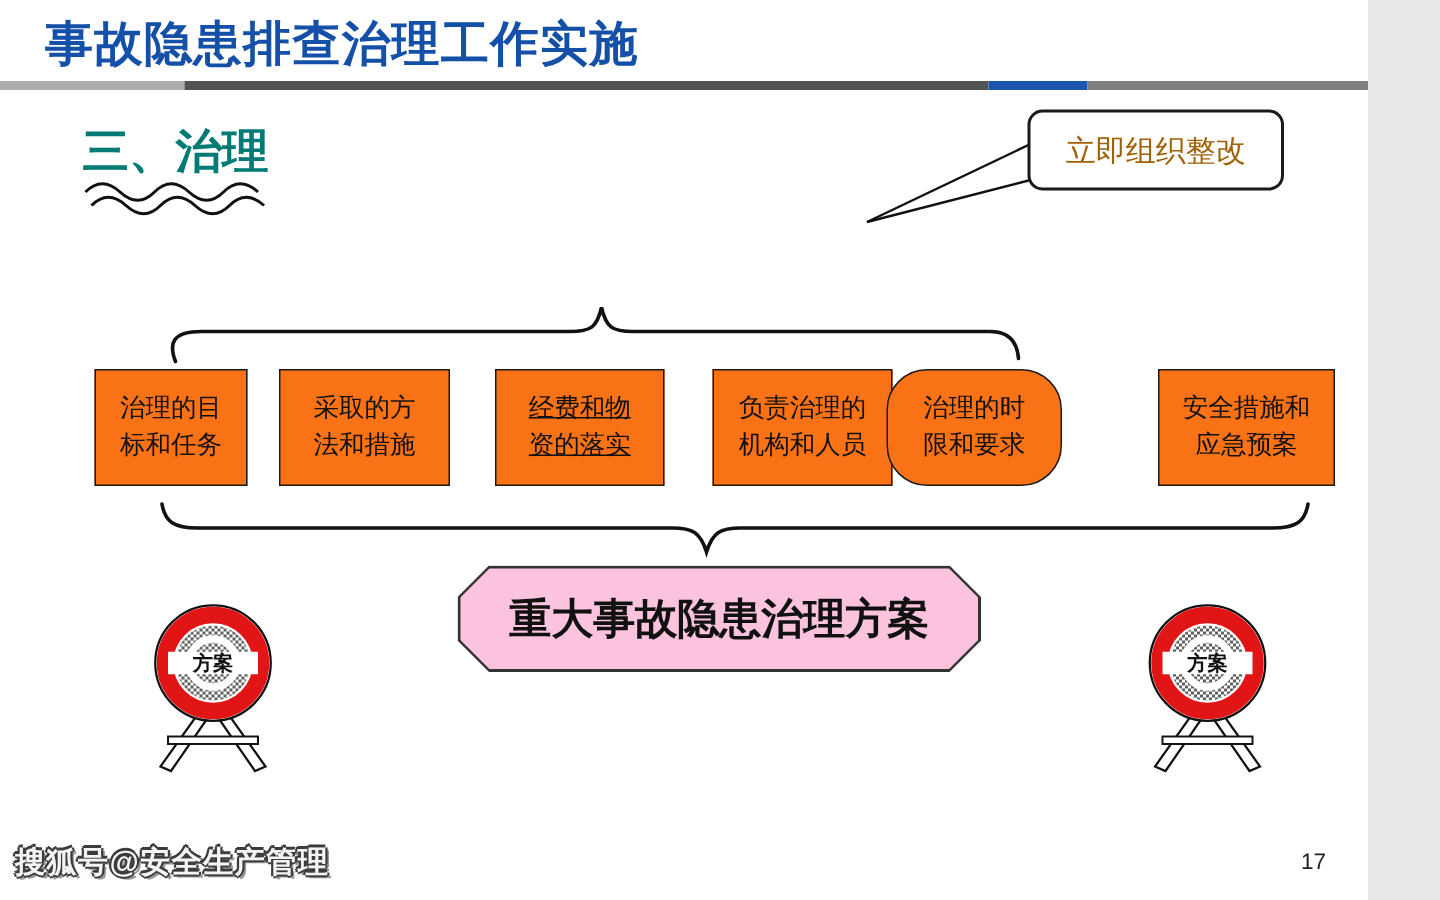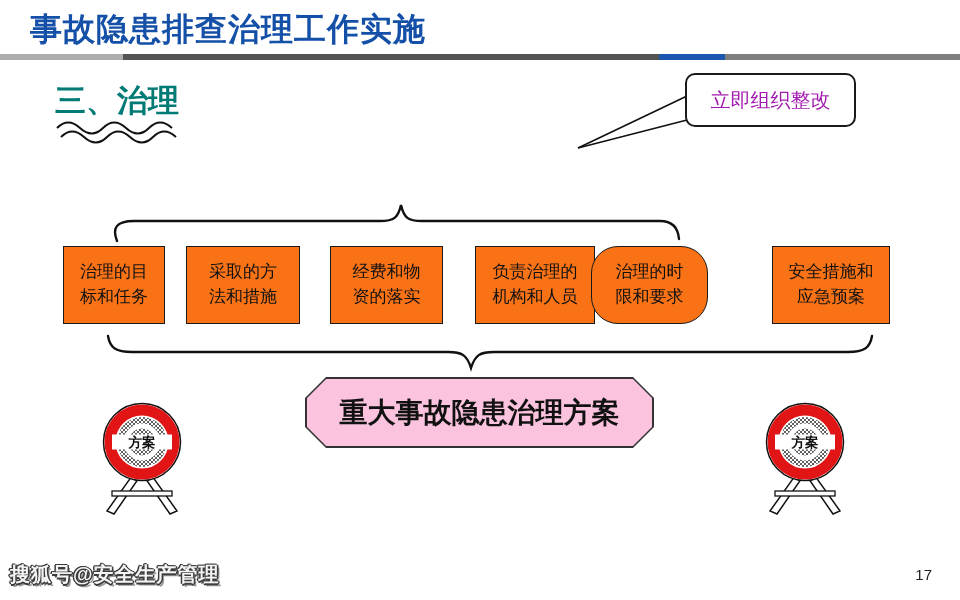--- a/index.html
+++ b/index.html
@@ -1,18 +1,18 @@
 <!DOCTYPE html>
 <html><head>
 <meta charset="utf-8">
 <style>
   html,body{margin:0;padding:0;background:#e8e8e8;}
   #slide{
-    position:relative;width:960px;height:600px;background:#ffffff;
-    font-family:"Liberation Sans","DejaVu Sans",sans-serif;overflow:hidden;
+    position:relative;width:868px;height:600px;background:#ffffff;
+    font-family:"Liberation Sans","DejaVu Sans",sans-serif;overflow:hidden;padding-left:44px;
   }
   
   #title{
     position:absolute;left:30px;top:8px;font-size:32px;font-weight:bold;
     color:#1550a8;letter-spacing:1px;white-space:nowrap;
   }
   #divider{position:absolute;left:0;top:54px;width:960px;height:6px;display:flex;}
   #divider .seg1{width:123px;background:#adadad;}
   #divider .seg2{width:536px;background:#545454;}
   #divider .seg3{width:66px;background:#1b57b0;}
@@ -20,21 +20,21 @@
   
   #section-label{
     position:absolute;left:55px;top:80px;font-size:31px;font-weight:bold;
     font-family:"Liberation Serif","DejaVu Serif",serif;color:#007a74;white-space:nowrap;
   }
   
   #callout{
     position:absolute;left:685px;top:73px;width:167px;height:50px;
     border:2.5px solid #1a1a1a;border-radius:10px;background:#fff;
     display:flex;align-items:center;justify-content:center;
-    font-size:20px;color:#a21caf;white-space:nowrap;z-index:3;
+    font-size:20px;color:#a16207;white-space:nowrap;z-index:3;
   }
   
   .octagon{
     position:absolute;z-index:2;
     clip-path:polygon(21px 0,calc(100% - 21px) 0,100% 21px,100% calc(100% - 21px),
       calc(100% - 21px) 100%,21px 100%,0 calc(100% - 21px),0 21px);
     background:#333333;
   }
   .octagon .inner{
     position:absolute;left:1.6px;top:1.6px;right:1.6px;bottom:1.6px;
@@ -48,21 +48,21 @@
   #major-plan{left:305px;top:377px;width:349px;height:71px;}
   
   .factor-box{
     position:absolute;top:246px;height:78px;border:1.6px solid #1a1a1a;background:#f97316;
     display:flex;align-items:center;justify-content:center;text-align:center;
     font-size:17px;line-height:1.45;color:#111;white-space:pre-line;z-index:2;
     box-sizing:border-box;
   }
   #factor-1{left:63px;width:102px;}
   #factor-2{left:186px;width:114px;}
-  #factor-3{left:330px;width:113px;}
+  #factor-3{left:330px;width:113px;text-decoration:underline;}
   #factor-4{left:475px;width:120px;text-align:right;}
   #factor-5{left:591px;width:117px;border-radius:27px;}
   #factor-6{left:772px;width:118px;}
   
   #lines-layer{position:absolute;left:0;top:0;width:960px;height:600px;z-index:1;}
   
   .sign-icon{position:absolute;top:401px;width:110px;height:118px;z-index:2;}
   #sign-left{left:87px;}
   #sign-right{left:750px;}
   

